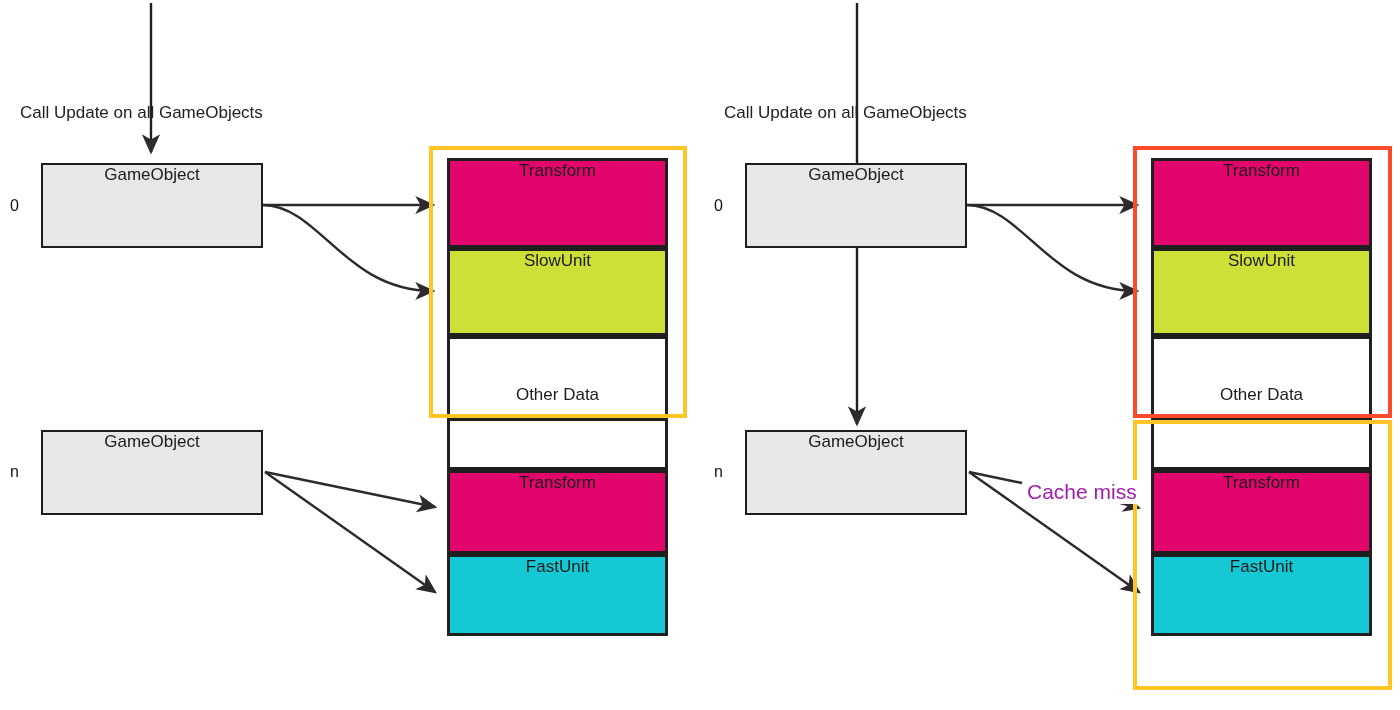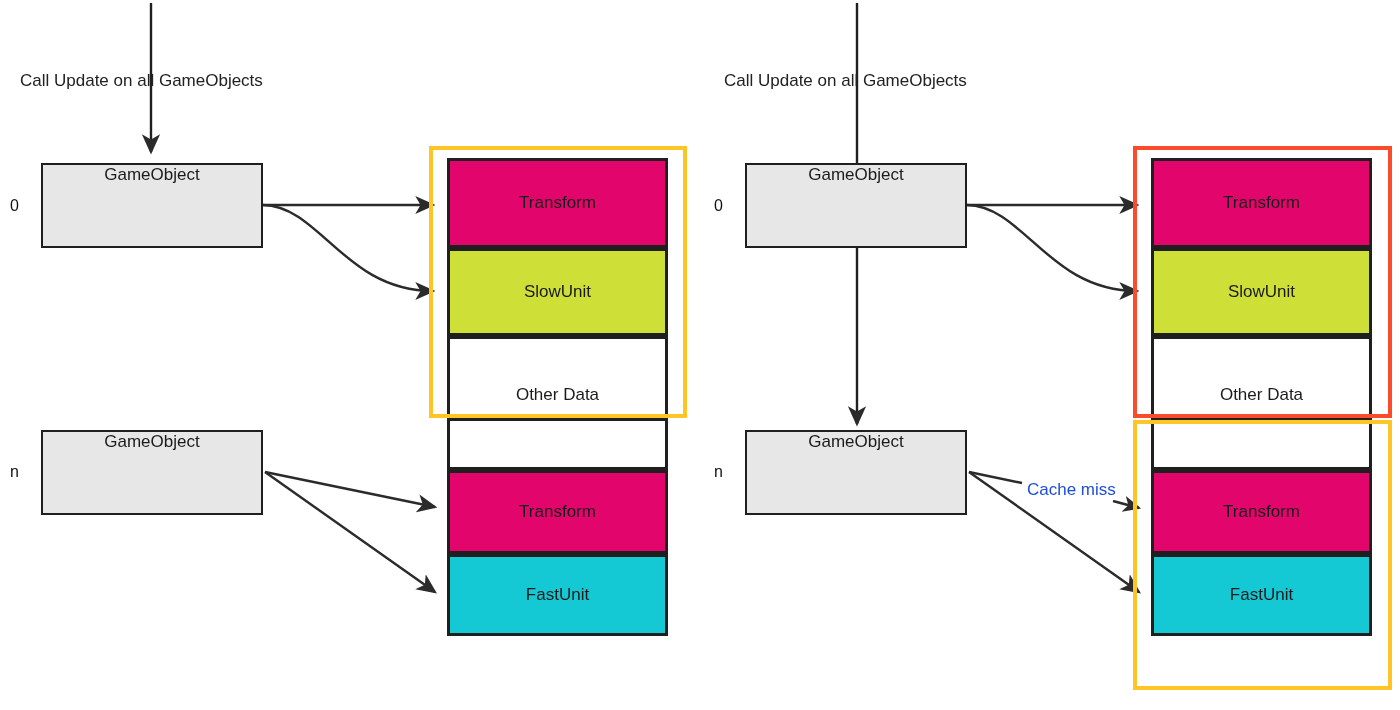--- a/index.html
+++ b/index.html
@@ -29,20 +29,21 @@
   .txt {
     position: absolute;
     white-space: nowrap;
     color: #1b1b1b;
     font-size: 17px;
     line-height: 1;
   }
   .caption {
     font-size: 17px;
     color: #222222;
+    margin-top: 32px;
   }
   .idx-label {
     font-size: 16px;
     color: #111111;
   }
   
   .go-box {
     position: absolute;
     background: #e7e7e7;
     border: 2.5px solid #1f1f1f;
@@ -56,35 +57,35 @@
     position: absolute;
     box-sizing: border-box;
   }
   .mem-block {
     position: absolute;
     left: 0;
     width: 100%;
     box-sizing: border-box;
     border: 3px solid #1f1f1f;
     display: flex;
-    align-items: center;
+    align-items: flex-start;
     justify-content: center;
     font-size: 17px;
     color: #1b1b1b;
   }
   .hl-box {
     position: absolute;
     box-sizing: border-box;
     background: transparent;
     pointer-events: none;
   }
   .cache-miss {
     position: absolute;
-    font-size: 17px;
-    color: #1d4ed8;
+    font-size: 21px;
+    color: #a21caf;
     background: #ffffff;
     padding: 0 3px;
   }
 </style>
 </head>
 <body>
 
 <div id="canvas">
 
   <svg class="layer" viewBox="0 0 1400 710">

